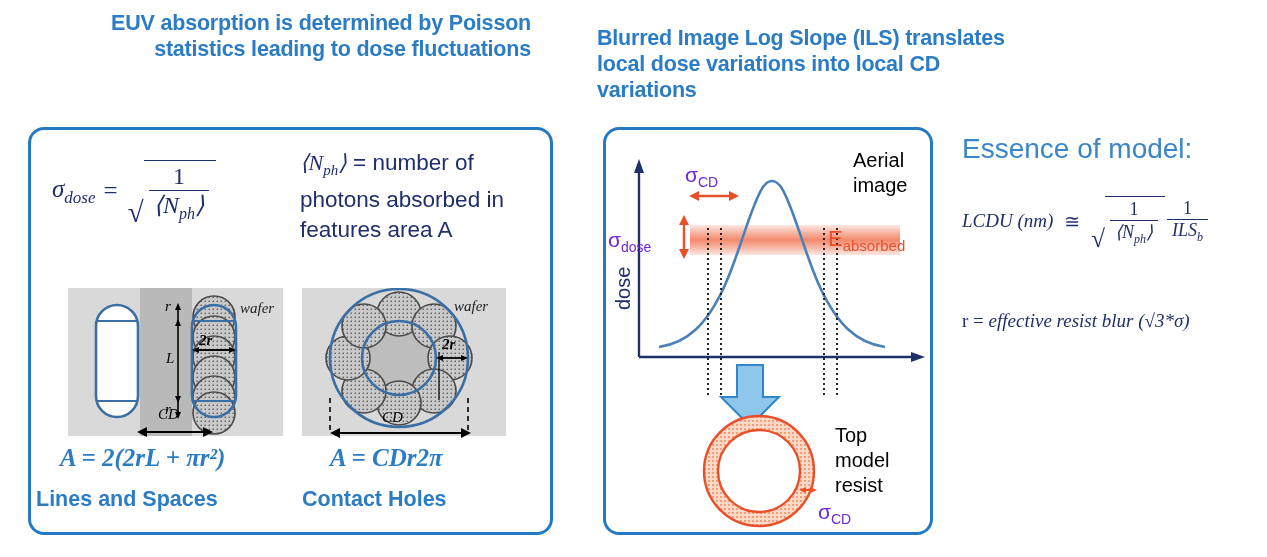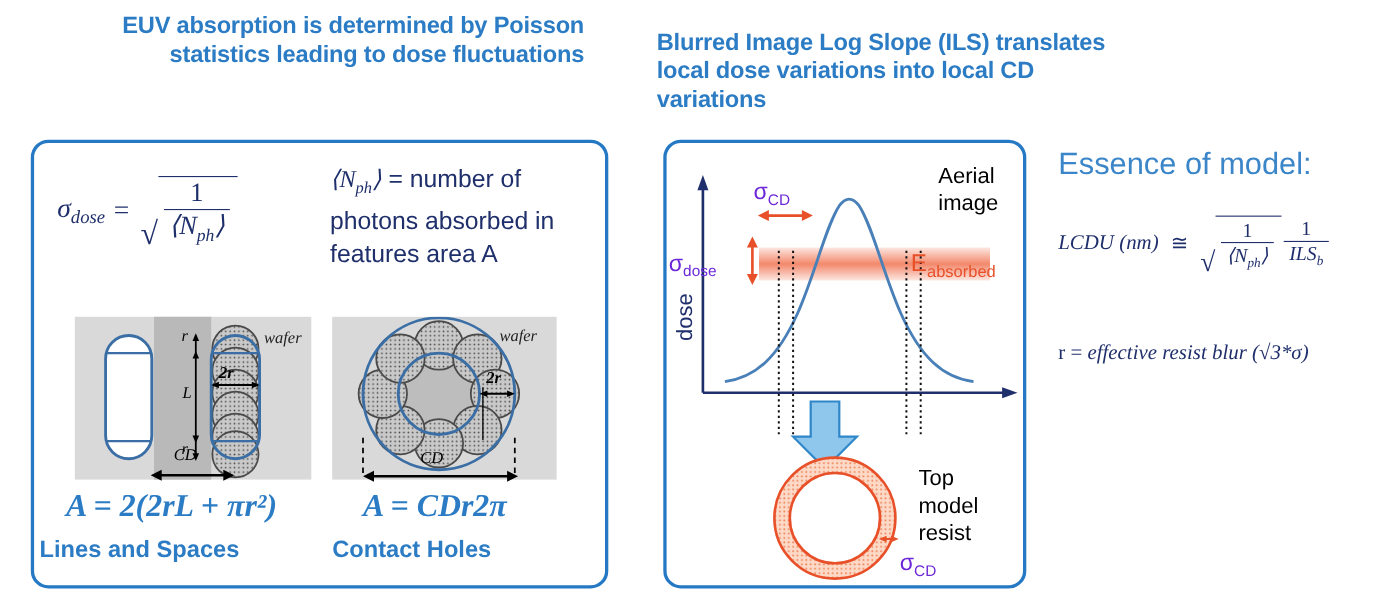--- a/index.html
+++ b/index.html
@@ -42,21 +42,21 @@
 
   
   .waferbox{background:#d9d9d9;}
   #waferbox-ls{left:68px;top:288px;width:215px;height:148px;}
   #waferbox-ch{left:302px;top:288px;width:204px;height:148px;}
   .wafer-label{font-family:"Liberation Serif",serif;font-style:italic;
                font-size:15px;color:#222;}
 
   
   .areaformula{font-family:"Liberation Serif",serif;font-weight:bold;
-               font-style:italic;font-size:29px;color:#2b7cc4;}
+               font-style:italic;font-size:25px;color:#2b7cc4;}
   .caption{color:#2b7cc4;font-weight:bold;font-size:21.5px;}
 
   
   .lblblue{color:#000000;font-size:20px;line-height:25px;}
   .lblorange{color:#6d28d9;}
   #dose-axis-label{color:#1f2f6b;font-size:20px;transform:rotate(-90deg);
                    transform-origin:left top;white-space:nowrap;}
   .sig{font-size:21px;}
   .sig sub{font-size:14px;}
   #e-threshold{font-size:22px;color:#e8502a;white-space:nowrap;}

